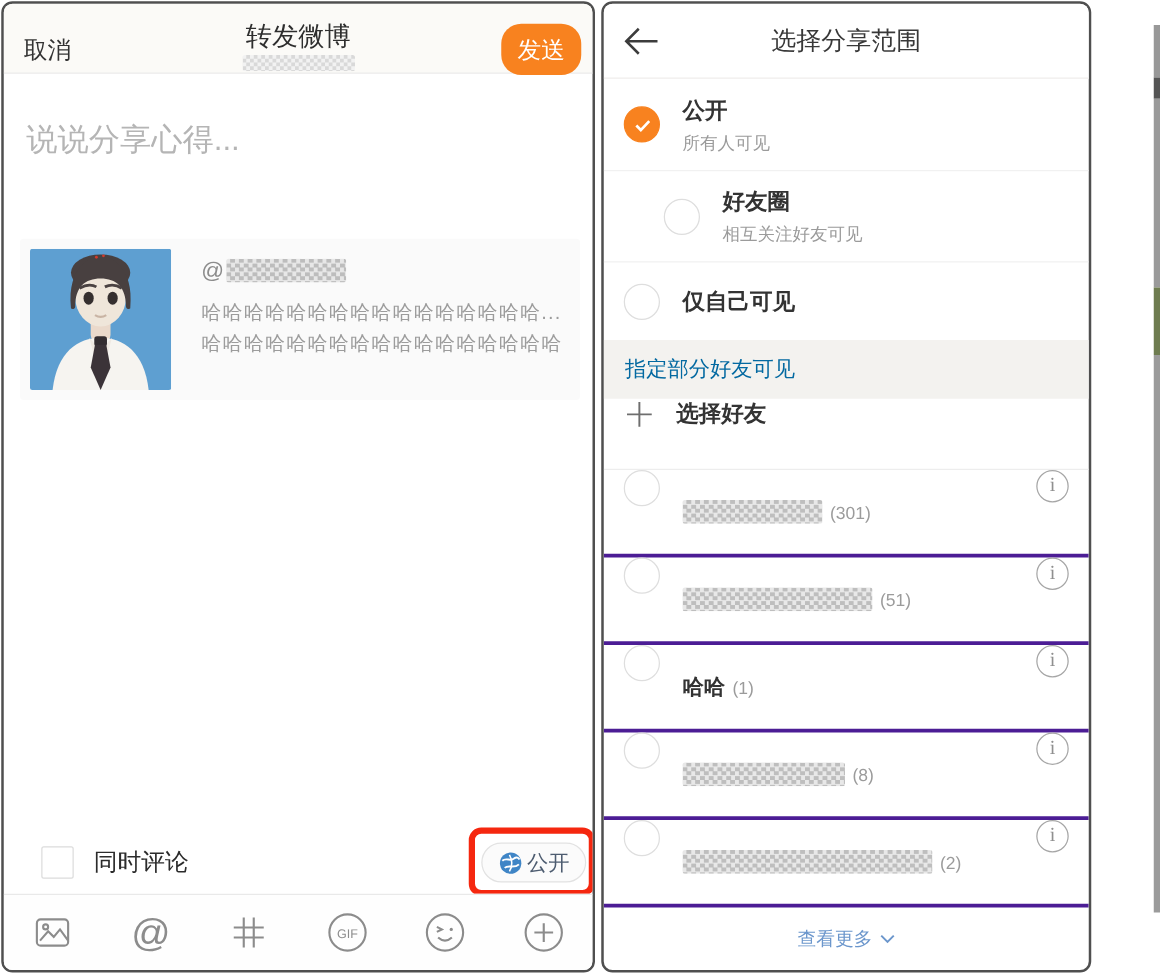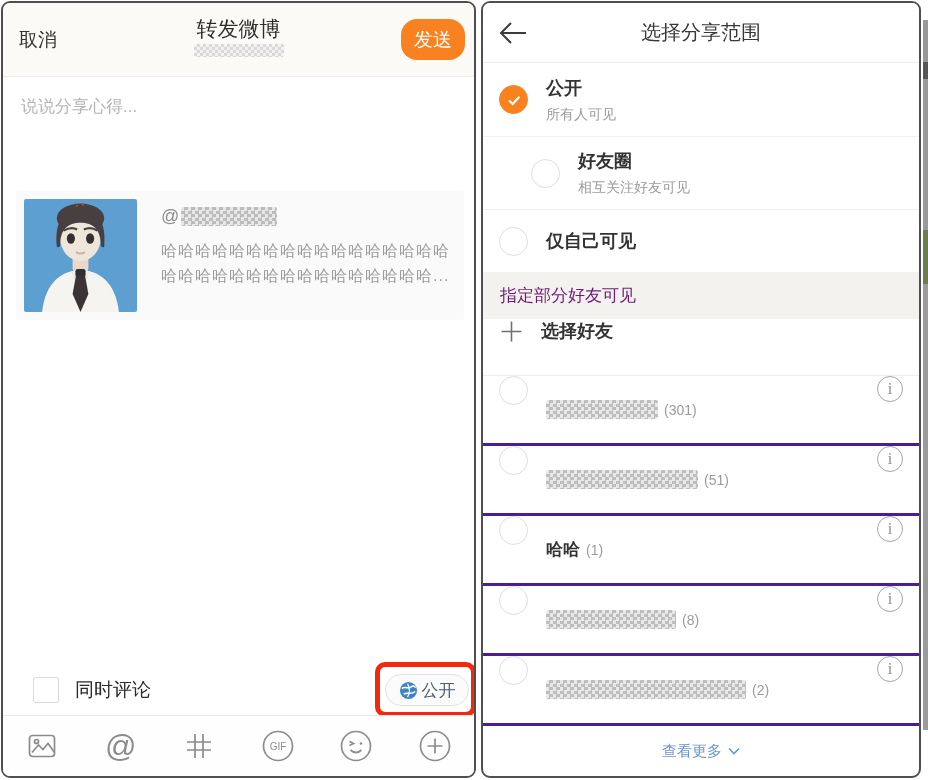--- a/index.html
+++ b/index.html
@@ -1,33 +1,33 @@
 <!DOCTYPE html>
 <html><head>
 <meta charset="utf-8">
 <style>
   * { margin:0; padding:0; box-sizing:border-box; }
   html,body { width:928px; height:780px; background:#fff; font-family:"Liberation Sans","DejaVu Sans",sans-serif; position:relative; overflow:hidden; }
 
   .panel { position:absolute; top:1px; height:777px; background:#fff; border:2px solid #4f4f4f; border-radius:9px; overflow:hidden; }
   .panel-left  { left:1px;  width:475px; }
-  .panel-right { left:481px; width:440px; }
+  .panel-right { left:481px; width:392px; }
 
   
   .blur { background-image: repeating-conic-gradient(#b3b3b3 0% 25%, #e4e4e4 0% 50%); background-size:7px 7px; border-radius:2px; opacity:.85; }
   .blur-light { background-image: repeating-conic-gradient(#d9d9d9 0% 25%, #f2f2f2 0% 50%); background-size:6px 6px; border-radius:2px; }
 
   
-  .l-header { position:relative; height:74px; background:#fbfaf7; border-bottom:1px solid #ececec; }
+  .l-header { position:relative; height:56px; background:#fbfaf7; border-bottom:1px solid #ececec; }
   .cancel-btn { position:absolute; left:16px; top:24px; font-size:19px; color:#333; cursor:pointer; }
   .l-title { position:absolute; top:12px; left:0; width:100%; text-align:center; font-size:21px; color:#2e2e2e; }
   .l-subblur { position:absolute; top:41px; left:50%; transform:translateX(-50%); width:90px; height:13px; }
   .send-btn { position:absolute; right:9px; top:16px; width:64px; height:41px; background:#f8821f; color:#fff; font-size:19px; border-radius:16px; display:flex; align-items:center; justify-content:center; cursor:pointer; }
 
-  .composer-placeholder { position:absolute; left:18px; top:92px; font-size:17px; color:#b5b5b5; }
+  .composer-placeholder { position:absolute; left:18px; top:92px; font-size:25px; color:#b5b5b5; }
 
   .quote-card { position:absolute; left:13px; top:188px; width:448px; height:129px; background:#fafafa; border-radius:3px; cursor:pointer; }
   .avatar { position:absolute; left:8px; top:8px; width:113px; height:113px; border-radius:2px; overflow:hidden; }
   .quote-content { position:absolute; left:145px; top:15px; right:10px; }
   .mention-row { display:flex; align-items:center; font-size:18px; color:#8c8c8c; }
   .mention-blur { width:96px; height:19px; margin-left:2px; }
   .quote-text { margin-top:11px; font-size:16px; color:#9c9c9c; line-height:25px; letter-spacing:1px; }
 
   .comment-row { position:absolute; left:30px; top:674px; display:flex; align-items:center; gap:16px; }
   .checkbox { width:26px; height:26px; border:1px solid #dcdcdc; border-radius:2px; background:#fff; cursor:pointer; }
@@ -45,21 +45,21 @@
   .r-header { position:relative; height:60px; border-bottom:1px solid #efedeb; background:#fff; }
   .back-btn { position:absolute; left:14px; top:17px; width:32px; height:26px; cursor:pointer; }
   .r-title { position:absolute; top:16px; left:0; width:100%; text-align:center; font-size:20px; color:#383838; }
 
   .opt-row { display:flex; align-items:center; gap:18px; padding:0 16px; border-bottom:1px solid #f1f1f1; cursor:pointer; }
   .radio { width:29px; height:29px; border-radius:50%; border:1px solid #dedede; background:#fff; flex:none; display:flex; align-items:center; justify-content:center; cursor:pointer; }
   .radio.selected { background:#f8821f; border-color:#f8821f; }
   .opt-label { font-size:18px; font-weight:bold; color:#333; }
   .opt-sub { font-size:14px; color:#9b9b9b; margin-top:6px; }
 
-  .section-band { height:47px; background:#f3f2ef; display:flex; align-items:center; padding:0 17px; font-size:17px; color:#701a75; }
+  .section-band { height:47px; background:#f3f2ef; display:flex; align-items:center; padding:0 17px; font-size:17px; color:#0369a1; }
 
   .select-row { height:57px; display:flex; align-items:flex-start; gap:17px; padding:0 16px; border-bottom:1px solid #ededed; cursor:pointer; }
   .select-label { font-size:18px; font-weight:bold; color:#333; }
 
   .friend-row { height:70px; display:flex; gap:18px; padding:0 16px; border-bottom:3px solid #4c1d95; cursor:pointer; }
   .fname-wrap { display:flex; align-items:center; gap:6px; flex:1; }
   .name-blur { height:19px; }
   .fname { font-size:17px; font-weight:bold; color:#333; }
   .fcount { font-size:14px; color:#9b9b9b; }
   .info-icon { width:26px; height:26px; border:1.5px solid #a6a6a6; border-radius:50%; color:#8f8f8f; display:flex; align-items:center; justify-content:center; font-family:"Liberation Serif","DejaVu Serif",serif; font-size:16px; flex:none; cursor:pointer; }
@@ -104,22 +104,22 @@
         <circle cx="47" cy="6" r="1" fill="#d23a2a"></circle>
         <circle cx="52" cy="5" r="1" fill="#d23a2a"></circle>
       </svg>
     </div>
     <div class="quote-content">
       <div class="mention-row">
         <span>@</span>
         <span class="mention-blur blur"></span>
       </div>
       <div class="quote-text">
+        <div>哈哈哈哈哈哈哈哈哈哈哈哈哈哈哈哈...</div>
         <div>哈哈哈哈哈哈哈哈哈哈哈哈哈哈哈哈哈</div>
-        <div>哈哈哈哈哈哈哈哈哈哈哈哈哈哈哈哈...</div>
       </div>
     </div>
   </div>
 
   <div class="comment-row">
     <div class="checkbox"></div>
     <div class="comment-label">同时评论</div>
   </div>
 
   <div class="visibility-pill">

